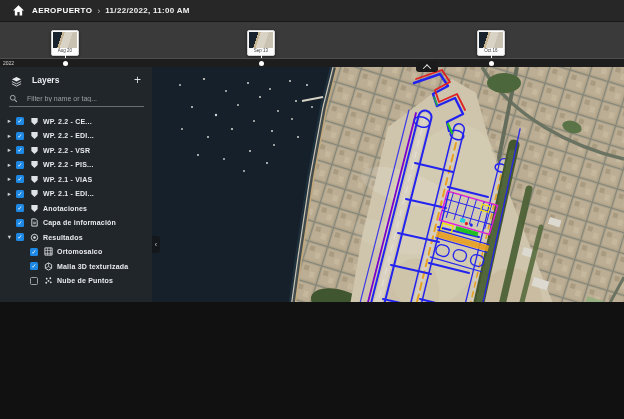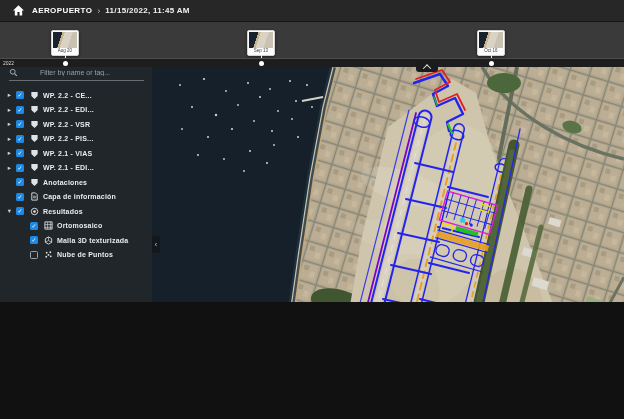--- a/index.html
+++ b/index.html
@@ -30,21 +30,21 @@
                border-radius:3px;z-index:35;display:flex;align-items:center;justify-content:center;cursor:pointer;}
   .tl-collapse i{display:block;width:5px;height:5px;border-left:1.5px solid #e8e8e8;border-top:1.5px solid #e8e8e8;
                  transform:rotate(45deg) translate(1px,1px);}
 
   
   .sidebar{position:absolute;left:0;top:67px;width:152px;height:352px;background:#21262b;z-index:20;
            color:#e6e8ea;box-sizing:border-box;}
   .sb-head{height:26px;display:flex;align-items:center;gap:6px;padding:0 9px;}
   .sb-title{font-size:8.5px;font-weight:600;color:#eceef0;flex:0 0 auto;}
   .sb-add{margin-left:auto;font-size:12px;color:#dfe3e7;line-height:10px;cursor:pointer;padding:0 2px;}
-  .sb-filter{display:flex;align-items:center;gap:22px;margin:1px 8px 0 9px;border-bottom:1px solid #676d73;
+  .sb-filter{display:flex;align-items:center;gap:9px;margin:1px 8px 0 9px;border-bottom:1px solid #676d73;
              padding-bottom:3px;}
   .sb-filter input{flex:1;background:transparent;border:none;outline:none;font-size:7px;
                    color:#cfd3d7;font-family:"Liberation Sans",sans-serif;padding:0;}
   .sb-filter input::placeholder{color:#9aa0a6;}
   .layers-list{margin-top:7px;}
   .row{height:14.5px;display:flex;align-items:center;padding-left:5px;cursor:pointer;}
   .row.lvl1{padding-left:19px;}
   .chev{width:9px;font-size:6.5px;color:#cdd1d5;text-align:center;flex:0 0 9px;}
   .cb{width:8px;height:8px;border-radius:1.5px;margin:0 4px 0 2px;flex:0 0 8px;box-sizing:border-box;
       border:1px solid #9aa0a6;display:flex;align-items:center;justify-content:center;
@@ -82,21 +82,21 @@
 <div class="stage">
 
   <div class="top-bar">
     <span class="home-btn">
       <svg viewBox="0 0 12 12">
           <path d="M6 1.2L11 6H9.4v4.6H7V7.4H5v3.2H2.6V6H1z" fill="#ffffff"></path>
         </svg>
     </span>
     <span class="crumb">AEROPUERTO</span>
     <span class="crumb-sep">›</span>
-    <span class="crumb-date">11/15/2022, 11:45 AM</span>
+    <span class="crumb-date">11/22/2022, 11:00 AM</span>
   </div>
 
   <div class="timeline">
     <div>
         <div class="tl-card" style="left: 51px;">
           <div class="tl-img"></div>
           <div class="tl-date">Aug 20</div>
           <div class="tl-tail"></div>
         </div>
         <div class="tl-card" style="left: 247px;">
@@ -296,20 +296,30 @@
         <path d="M262,16 L288,7 296,19 281,27 285,39 303,31 311,47 295,55 297,64" stroke="var(--c-overlay_blue,#2323f0)" stroke-width="2.4"></path>
         <path d="M264,12 L290,3 298,15 283,23 287,35 305,27 313,43" stroke="var(--c-overlay_red,#e02020)" stroke-width="1.8"></path>
         <path d="M296,57 L300,66" stroke="var(--c-overlay_green,#22c022)" stroke-width="2.2"></path>
         <path d="M282,30 L285,38" stroke="var(--c-overlay_green,#22c022)" stroke-width="1.6" opacity=".9"></path>
       </g>
     </svg>
     <div class="attrib">Improve this map</div>
   </div>
 
   <div class="sidebar">
+    <div class="sb-head">
+      <span class="licon" style="width:11px;flex-basis:11px">
+        <svg viewBox="0 0 12 12" style="width:11px;height:11px">
+            <path d="M6 1l5 2.5L6 6 1 3.5z" fill="#e8eaec"></path>
+            <path d="M1 6l5 2.5L11 6M1 8.5L6 11l5-2.5" fill="none" stroke="#e8eaec" stroke-width=".9"></path>
+          </svg>
+      </span>
+      <span class="sb-title">Layers</span>
+      <span class="sb-add">+</span>
+    </div>
     <div class="sb-filter">
       <span style="display:flex">
         <svg viewBox="0 0 12 12" style="width:9px;height:9px">
             <circle cx="5" cy="5" r="3.2" fill="none" stroke="#aeb4ba" stroke-width="1.2"></circle>
             <path d="M7.4 7.4l3 3" stroke="#aeb4ba" stroke-width="1.4"></path>
           </svg>
       </span>
       <input type="text" placeholder="Filter by name or tag..." style="">
     </div>
     <div class="layers-list">

